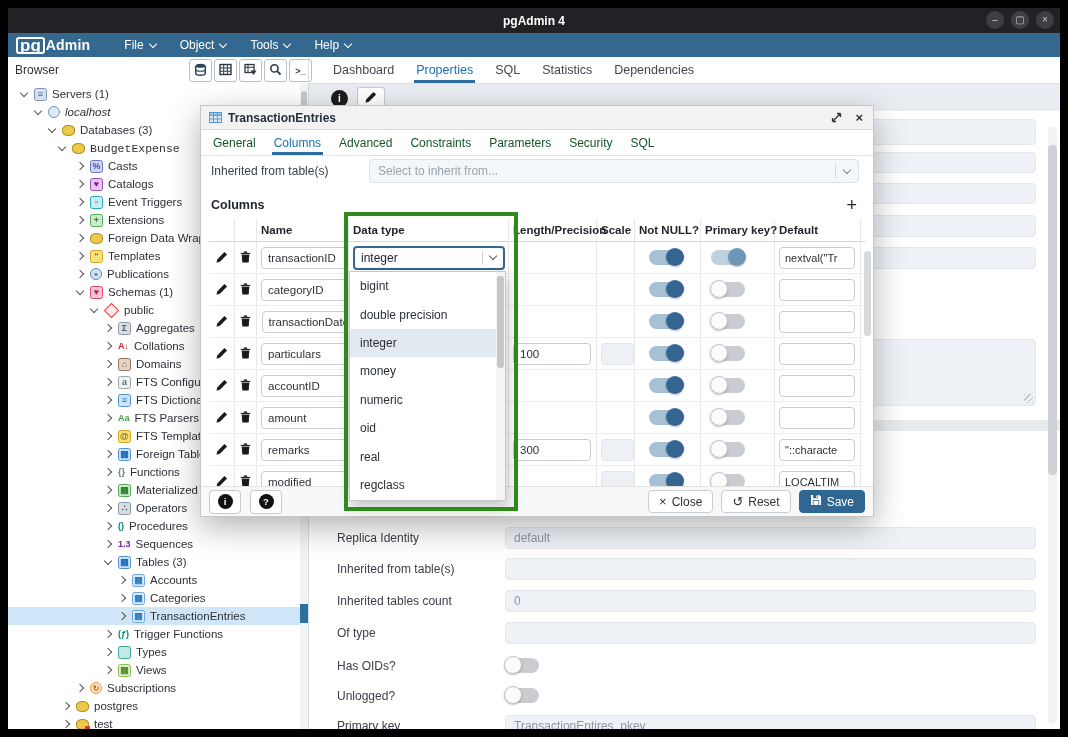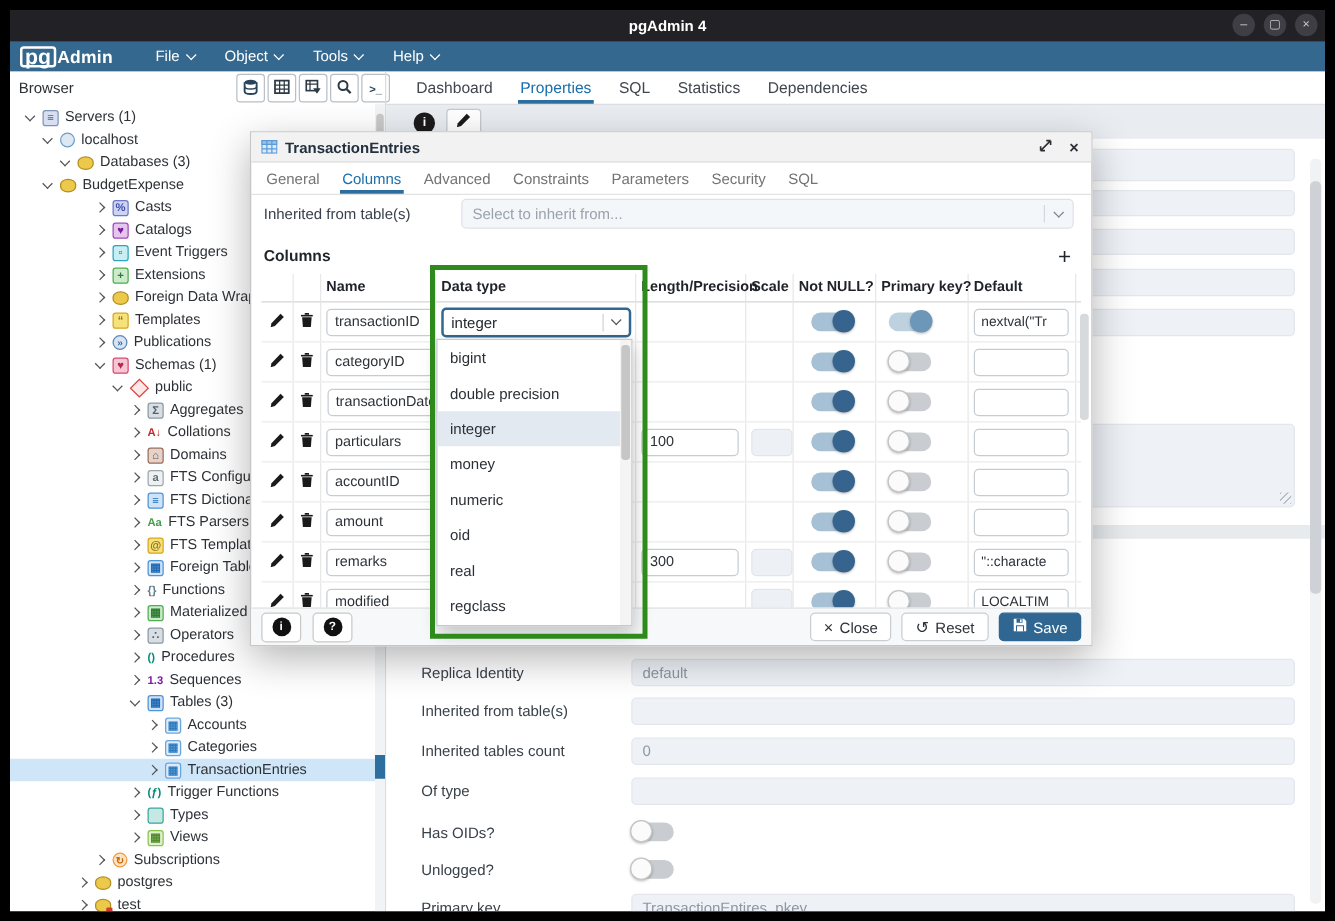--- a/index.html
+++ b/index.html
@@ -65,21 +65,21 @@
   .tgl.ondim{background:#bdd1df;}.tgl.ondim .knob{right:-1px;background:#6d97b8;}
   .tgl.off{background:#c9cdd1;}  .tgl.off .knob{left:-1px;background:#fbfbfb;border:1px solid #c4c4c4;box-sizing:border-box;}
   
   .dialog{position:absolute;left:200px;top:105px;width:672px;height:410px;background:#fff;border:1px solid #c6c6c6;box-shadow:0 10px 30px rgba(0,0,0,.3);z-index:40;}
   .dheader{height:23px;background:#f2f2f2;border-bottom:1px solid #ddd;display:flex;align-items:center;}
   .dtitle{font-size:12px;font-weight:bold;color:#23303e;margin-left:6px;}
   .dheader .hicon{margin-left:8px;display:flex;}
   .dctrl{margin-left:auto;display:flex;gap:13px;margin-right:10px;align-items:center;}
   .dclose{font-size:13px;font-weight:bold;color:#2d3136;line-height:13px;}
   .dtabs{height:25px;border-bottom:1px solid #e2e2e2;display:flex;gap:14px;padding-left:10px;}
-  .dtab{font-size:12px;color:#737373;display:flex;align-items:center;padding:0 2px;}
+  .dtab{font-size:12px;color:#14532d;display:flex;align-items:center;padding:0 2px;}
   .dtab.active{color:#1a6fad;box-shadow:inset 0 -3px 0 #2c6e9e;}
   .inh-row{position:absolute;top:53px;left:10px;right:14px;height:24px;}
   .inh-label{font-size:12px;color:#3a4149;line-height:24px;}
   .inh-select{position:absolute;left:158px;right:0;top:0;height:24px;background:#f4f7fa;border:1px solid #dde2e8;border-radius:4px;display:flex;align-items:center;box-sizing:border-box;}
   .inh-ph{color:#9aa3ad;font-size:12px;margin-left:8px;}
   .inh-div{margin-left:auto;width:1px;height:14px;background:#d4d9de;}
   .inh-chev{margin:0 8px;}
   .cols-bar{position:absolute;top:88px;left:10px;right:16px;height:22px;display:flex;align-items:center;}
   .cols-title{font-weight:bold;font-size:12.5px;color:#1f242a;}
   .addbtn{margin-left:auto;font-size:18px;color:#1f242a;line-height:18px;}
@@ -192,35 +192,35 @@
         </div>
       </div>
       <div class="tree" id="tree">
           <div class="tree-row" style="padding-left: 10px;">
             <span class="chevwrap">
               <span class="chev down"></span>
             </span>
             <span class="ticon sq" style="background: rgb(215, 223, 240); border-color: rgb(126, 147, 187); color: rgb(79, 99, 144);">≡</span>
             <span>Servers (1)</span>
           </div>
-          <div class="tree-row" style="padding-left: 24px;">
+          <div class="tree-row" style="padding-left: 24px; font-style: italic;">
             <span class="chevwrap">
               <span class="chev down"></span>
             </span>
             <span class="ticon round" style="background: rgb(221, 232, 243); border-color: rgb(111, 156, 201); color: rgb(53, 104, 142);"></span>
             <span>localhost</span>
           </div>
           <div class="tree-row" style="padding-left: 38px;">
             <span class="chevwrap">
               <span class="chev down"></span>
             </span>
             <span class="ticon cyl" style="background: rgb(236, 201, 75); border-color: rgb(176, 141, 30);"></span>
             <span>Databases (3)</span>
           </div>
-          <div class="tree-row" style="padding-left: 24px;">
+          <div class="tree-row" style="padding-left: 48px; font-family: Liberation Mono, monospace;">
             <span class="chevwrap">
               <span class="chev down"></span>
             </span>
             <span class="ticon cyl" style="background: rgb(236, 201, 75); border-color: rgb(176, 141, 30);"></span>
             <span>BudgetExpense</span>
           </div>
           <div class="tree-row" style="padding-left: 66px;">
             <span class="chevwrap">
               <span class="chev right"></span>
             </span>

